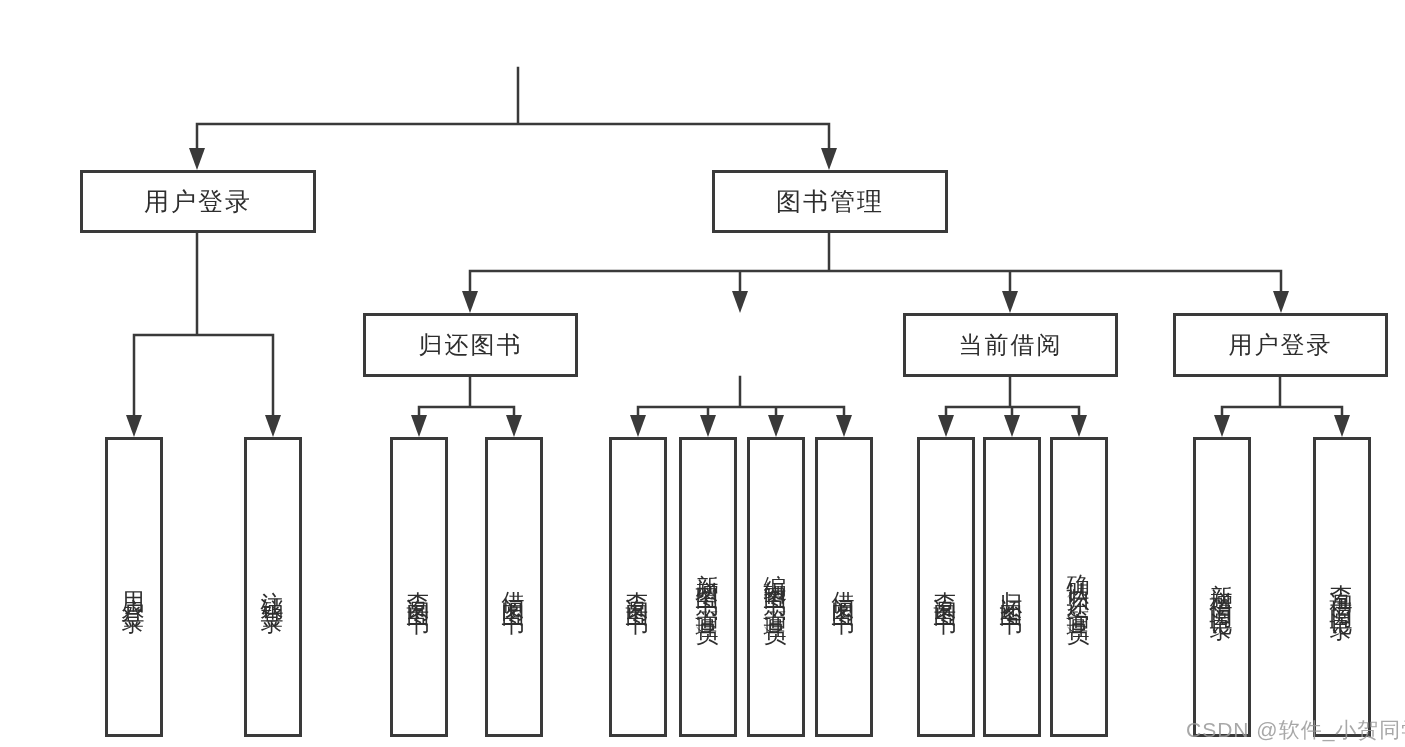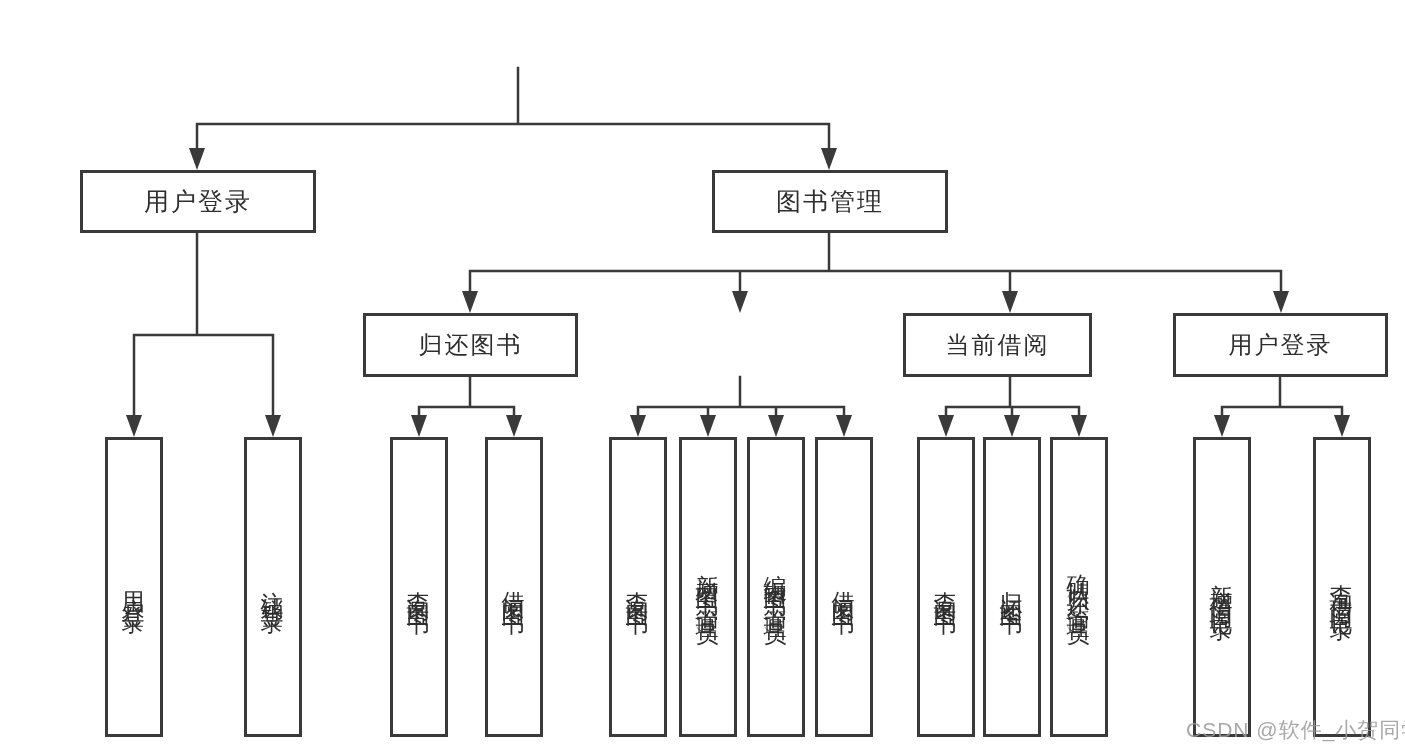--- a/index.html
+++ b/index.html
@@ -35,21 +35,21 @@
     font-size:23px;
     letter-spacing:7px;
     top:437px;height:300px;width:58px;
   }
   
   #n-root {left:12px;  top:14px;  width:1010px;height:54px;}
   #n-l2-0 {left:80px;  top:170px; width:236px; height:63px;}
   #n-l2-1 {left:712px; top:170px; width:236px; height:63px;}
   #n-l3-0 {left:363px; top:313px; width:215px; height:64px;font-size:24px;}
   #n-l3-1 {left:633px; top:313px; width:215px; height:64px;font-size:24px;}
-  #n-l3-2 {left:903px; top:313px; width:189px; height:64px;font-size:24px;}
+  #n-l3-2 {left:903px; top:313px; width:215px; height:64px;font-size:24px;}
   #n-l3-3 {left:1173px;top:313px; width:215px; height:64px;font-size:24px;}
   #leaf-0 {left:105px;}
   #leaf-1 {left:244px;}
   #leaf-2 {left:390px;}
   #leaf-3 {left:485px;}
   #leaf-4 {left:609px;}
   #leaf-5 {left:679px;}
   #leaf-6 {left:747px;}
   #leaf-7 {left:815px;}
   #leaf-8 {left:917px;}

